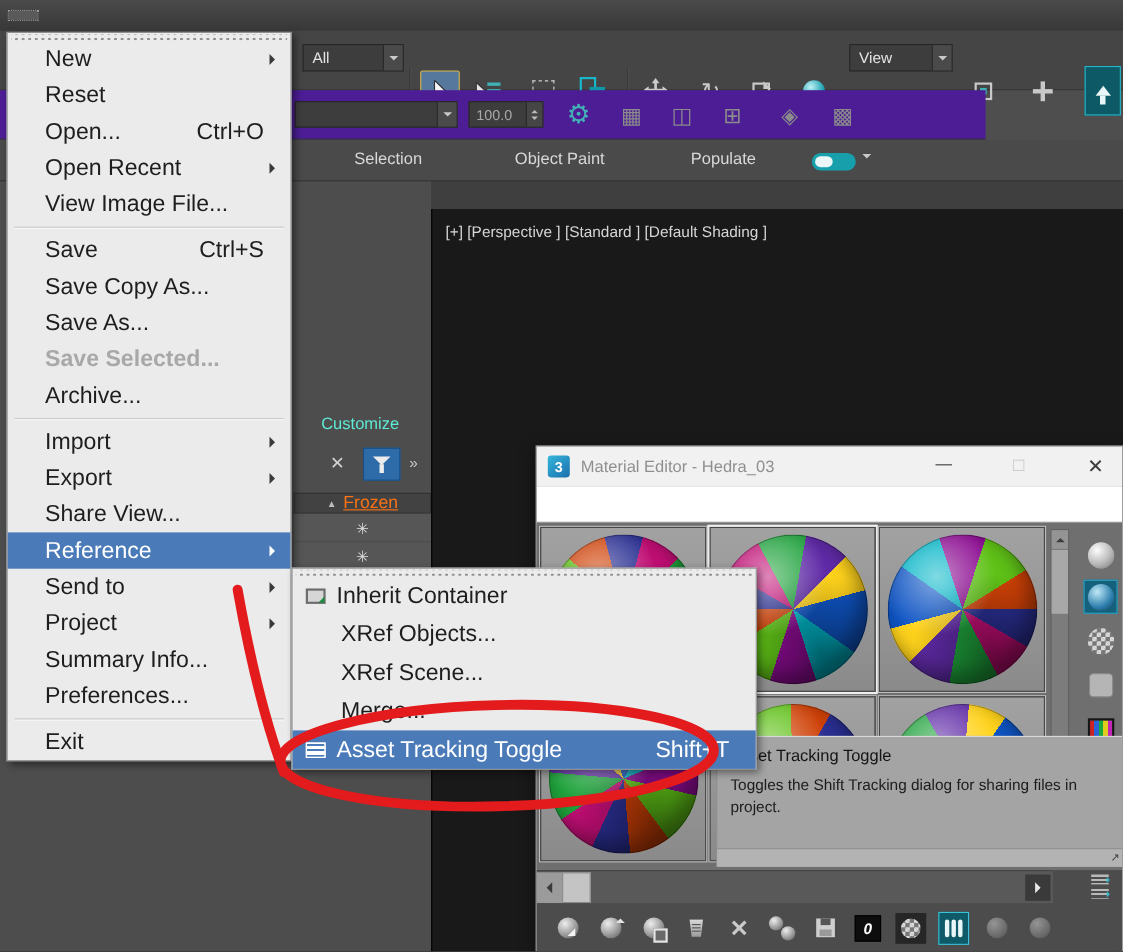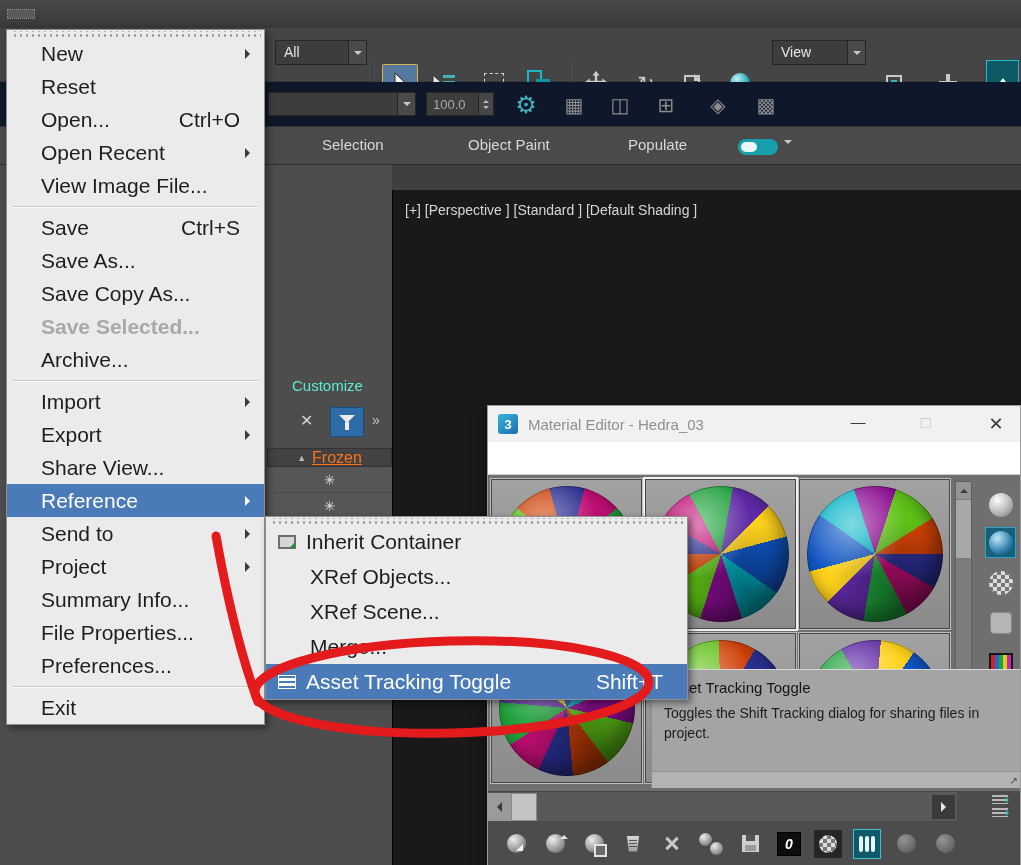--- a/index.html
+++ b/index.html
@@ -10,21 +10,21 @@
   
   .menubar { position:absolute; left:0; top:0; width:1021px; height:28px; z-index:2;
              background:linear-gradient(#4a4a4a,#383838); display:flex; align-items:center;
              padding-left:8px; overflow:hidden; }
   .mb-item { padding:4px 13px; font-size:15px; color:#ececec; white-space:nowrap; cursor:default; }
   span.mb-item:first-of-type { background:#5a5a5a; outline:1px dotted #999; }
 
   
   .toolbar1 { position:absolute; left:0; top:28px; width:1021px; height:54px; background:#454545;
               border-bottom:1px solid #383838; z-index:1; }
-  .toolbar2 { position:absolute; left:0; top:82px; width:1021px; height:45px; background:#0f172a;
+  .toolbar2 { position:absolute; left:0; top:82px; width:896px; height:45px; background:#4c1d95;
               border-bottom:1px solid #333; z-index:1; }
   .ribbon   { position:absolute; left:0; top:127px; width:1021px; height:38px; background:#4a4a4a;
               border-bottom:1px solid #2e2e2e; z-index:1; }
   .strip    { position:absolute; left:0; top:165px; width:1021px; height:25px; background:#3f3f3f; }
 
   .dd { position:absolute; background:#3d3d3d; border:1px solid #262626; color:#e4e4e4;
         font-size:14px; display:flex; align-items:stretch; }
   .dd-txt { flex:1; padding:3px 8px 0; }
   .dd-btn { width:18px; background:#4a4a4a; border-left:1px solid #262626;
             display:flex; align-items:center; justify-content:center; }
@@ -602,32 +602,32 @@
 
         <div class="mi">
 
           <span class="mi-label">Save</span>
           <span class="mi-shortcut">Ctrl+S</span>
 
         </div>
 
         <div class="mi">
 
+          <span class="mi-label">Save Copy As...</span>
+          <span class="mi-shortcut"></span>
+
+        </div>
+
+        <div class="mi">
+
           <span class="mi-label">Save As...</span>
           <span class="mi-shortcut"></span>
 
         </div>
 
-        <div class="mi">
-
-          <span class="mi-label">Save Copy As...</span>
-          <span class="mi-shortcut"></span>
-
-        </div>
-
         <div class="mi disabled">
 
           <span class="mi-label">Save Selected...</span>
           <span class="mi-shortcut"></span>
 
         </div>
 
         <div class="mi">
 
           <span class="mi-label">Archive...</span>
@@ -684,26 +684,20 @@
           <span class="mi-arrow"></span>
         </div>
 
         <div class="mi">
 
           <span class="mi-label">Summary Info...</span>
           <span class="mi-shortcut"></span>
 
         </div>
 
-        <div class="mi">
-
-          <span class="mi-label">File Properties...</span>
-          <span class="mi-shortcut"></span>
-
-        </div>
 
         <div class="mi">
 
           <span class="mi-label">Preferences...</span>
           <span class="mi-shortcut"></span>
 
         </div>
 
         <div class="mi separator">
           

